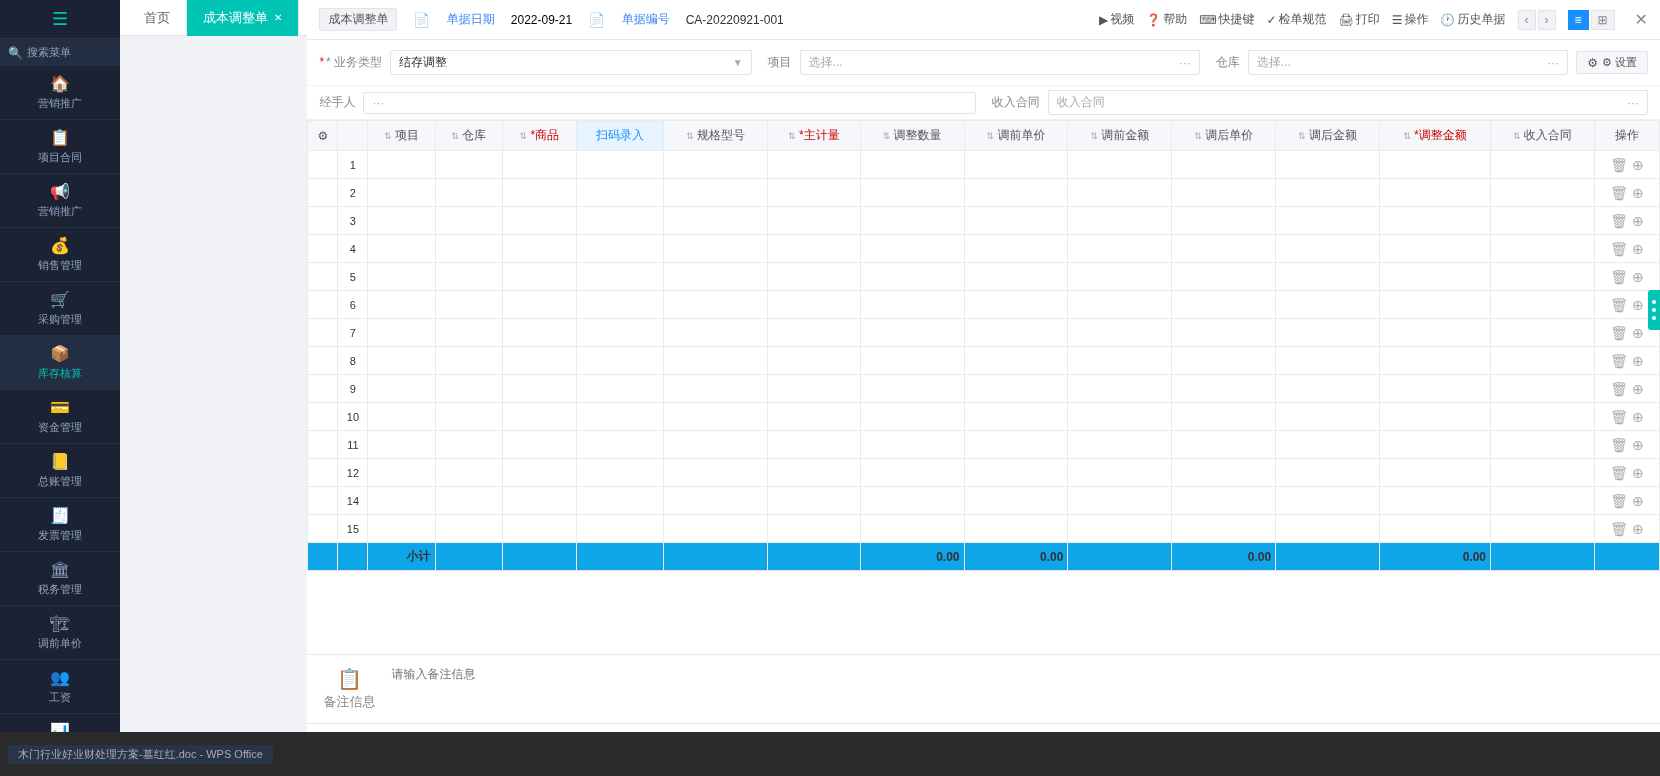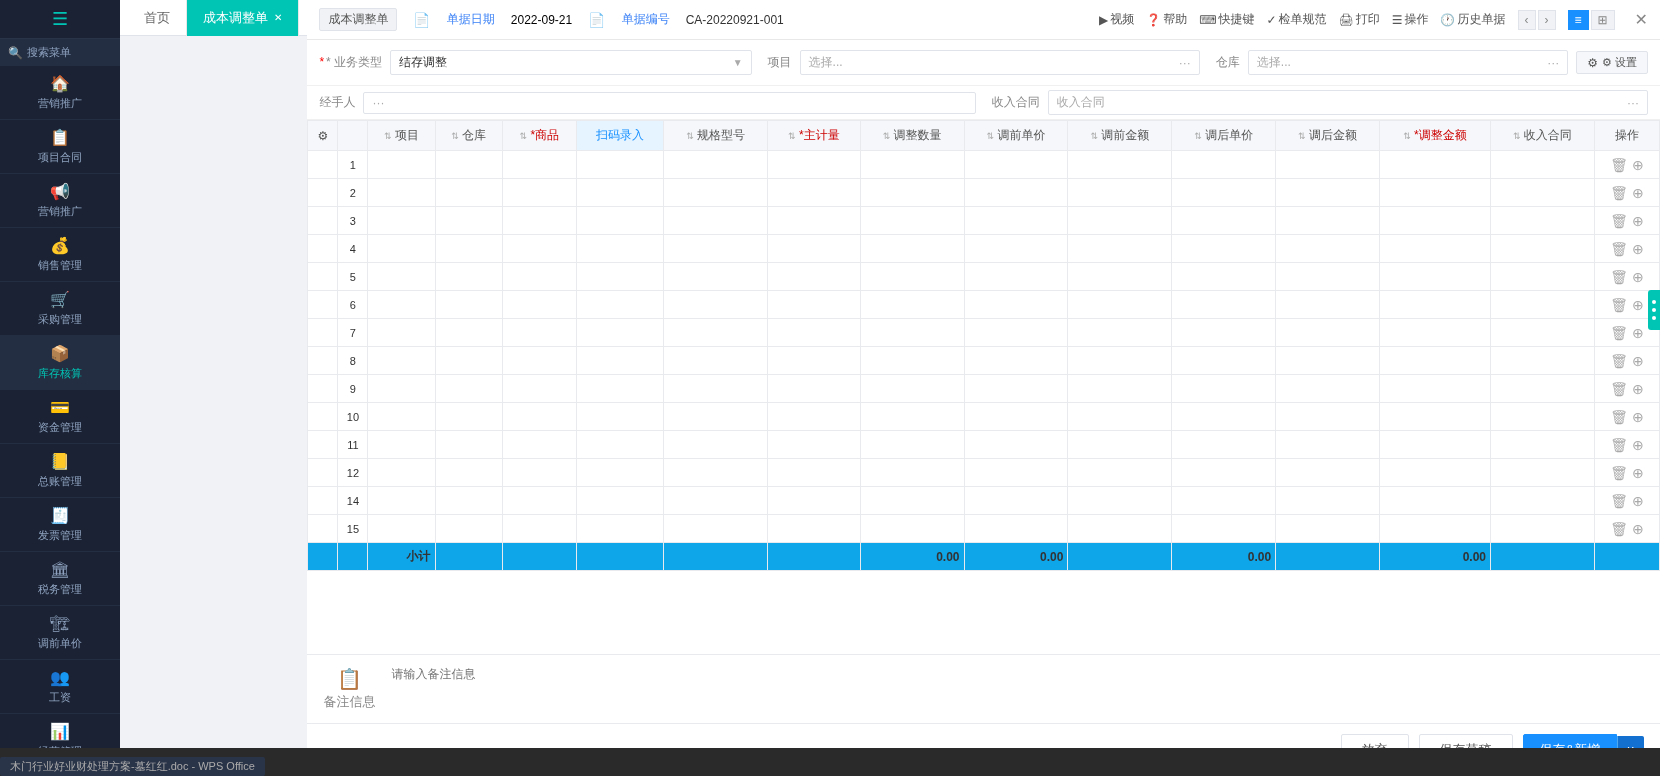--- a/index.html
+++ b/index.html
@@ -657,15 +657,15 @@
         <button class="btn">保存草稿</button>
         <div class="btn-split">
           <button class="btn-split-main">保存&amp;新增</button>
           <button class="btn-split-arrow">∨</button>
         </div>
       </div>
     </div>
   </div>
 </div>
 
-<div class="taskbar" style="position:fixed; bottom:0; left:0; right:0; height:28px; background:#2a2a2a; display:flex; align-items:flex-end; padding:0 0;">
+<div class="taskbar" style="position:fixed; bottom:0; left:0; right:0; height:44px; background:#2a2a2a; display:flex; align-items:center; padding:0 8px;">
   <span class="taskbar-item">木门行业好业财处理方案-墓红红.doc - WPS Office</span>
 </div>
 
 </body></html>

